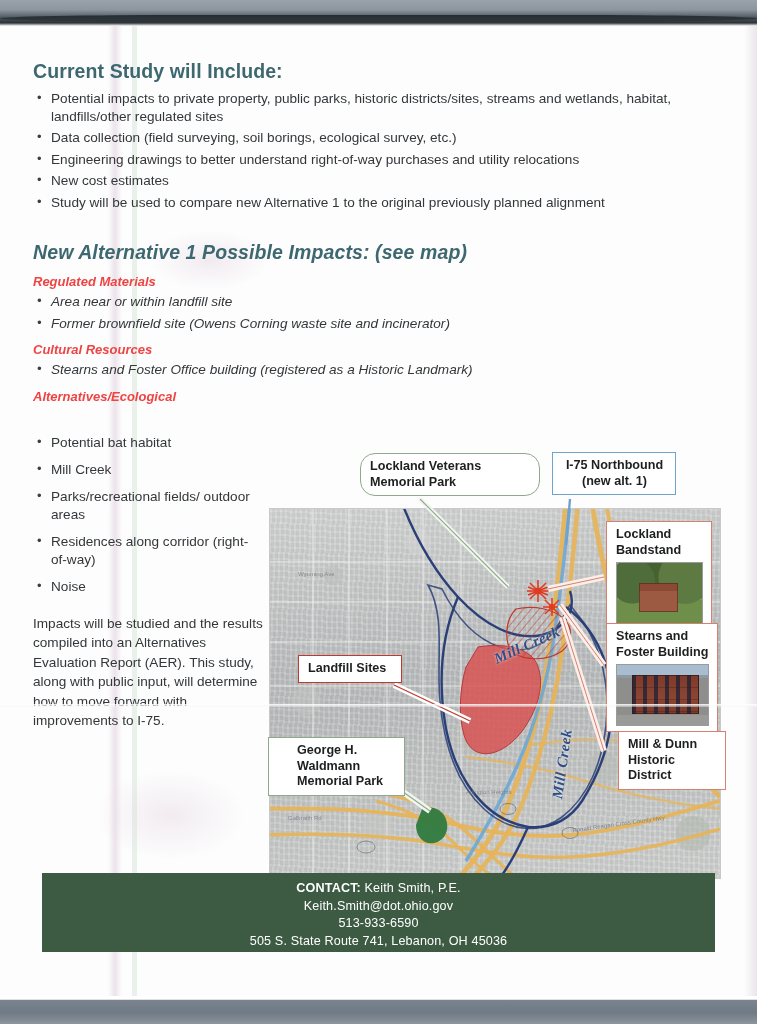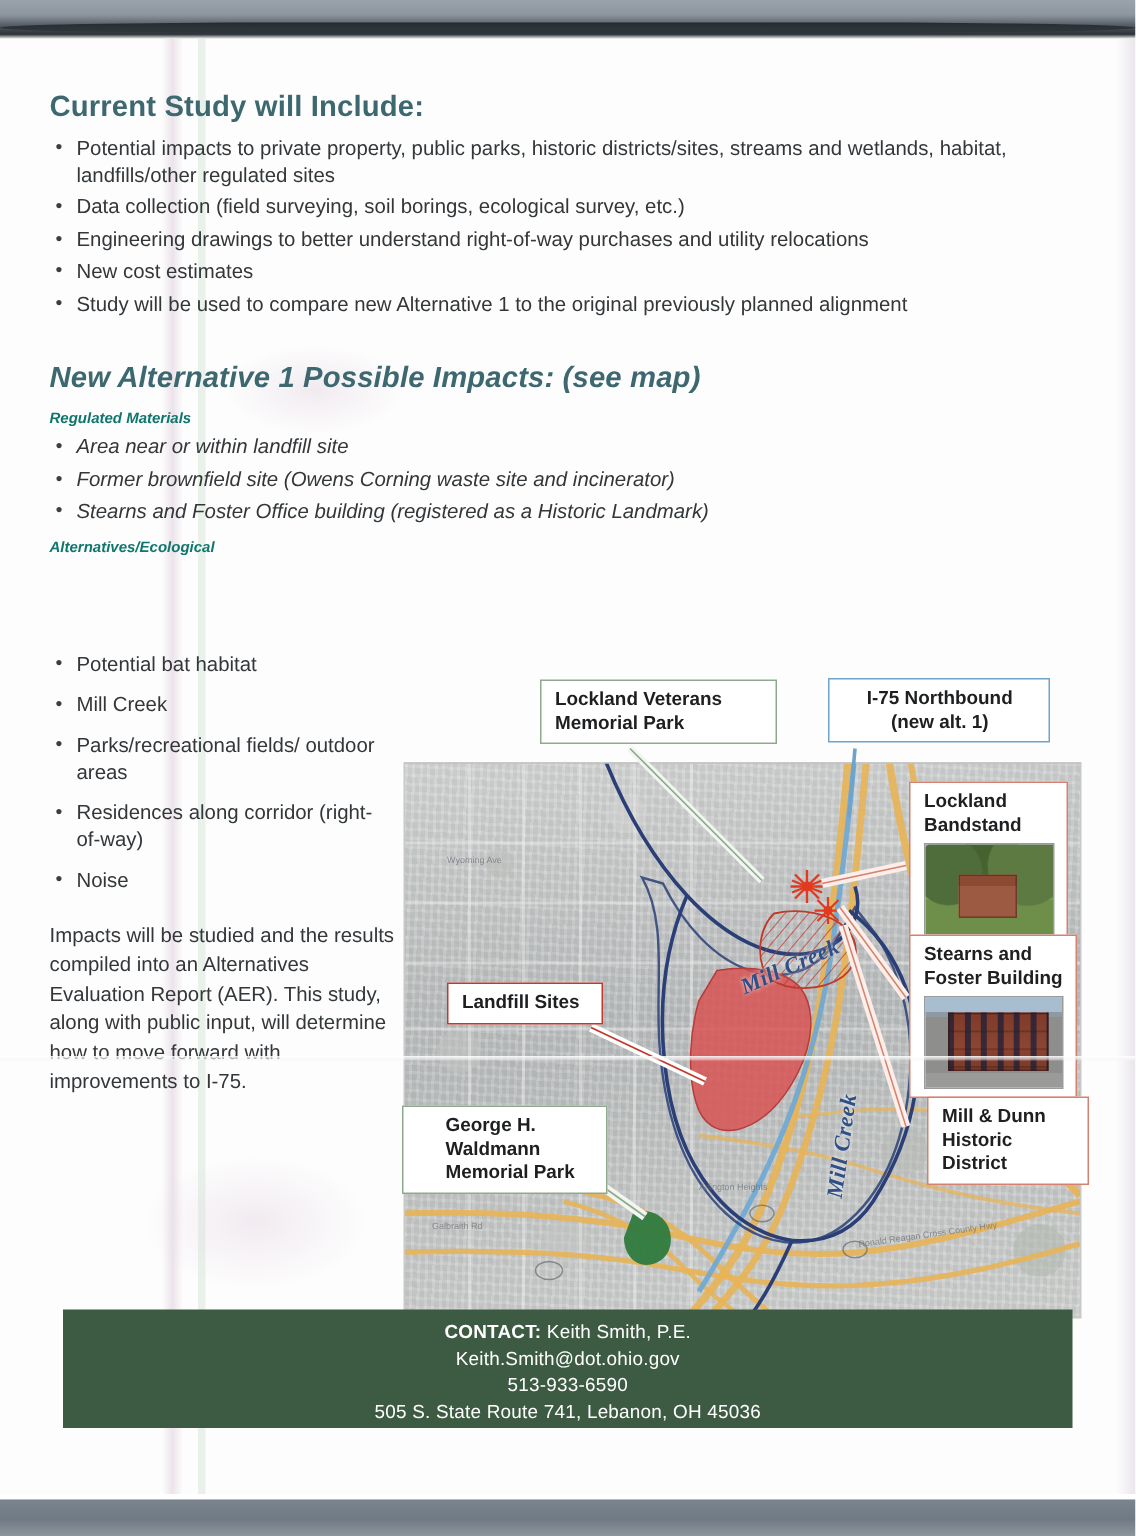--- a/index.html
+++ b/index.html
@@ -55,23 +55,23 @@
 
   h1.section-head {
     margin: 0;
     font-size: 19.5px;
     font-weight: 700;
     color: #3d6870;
     letter-spacing: .1px;
   }
   h2.sub-head {
     margin: 0;
-    font-size: 10px;
+    font-size: 13px;
     font-weight: 700;
-    color: #0f766e;
+    color: #ef4444;
   }
   ul.bullets {
     list-style: none;
     margin: 0;
     padding: 0;
   }
   ul.bullets li {
     position: relative;
     padding-left: 18px;
     font-size: 13.6px;
@@ -214,22 +214,22 @@
     content:""; position:absolute; left:16%; top:16%; width:74%; height:66%;
     background:
       repeating-linear-gradient(90deg, rgba(25,30,55,.72) 0 4px, rgba(0,0,0,0) 4px 11px),
       repeating-linear-gradient(180deg, rgba(0,0,0,.18) 0 1px, rgba(0,0,0,0) 1px 12px),
       linear-gradient(180deg,#7e3a2a 0%, #8c4531 60%, #79392a 100%);
     box-shadow: inset 0 0 0 1px rgba(50,22,16,.55);
   }
 
   .callout-label { display:block; }
 
-  #co-lockland-vets { left: 90px; top: -30px;  width: 158px; }
-  #co-i75          { left: 282px; top: -31px; width: 148px; text-align:center; }
+  #co-lockland-vets { left: 90px; top: -30px;  width: 180px; border-radius: 15px; }
+  #co-i75          { left: 282px; top: -31px; width: 124px; text-align:center; }
   #co-bandstand    { left: 336px; top: 38px;  width: 106px; }
   #co-stearns      { left: 336px; top: 140px; width: 112px; }
   #co-milldunn     { left: 348px; top: 248px; width: 108px; }
   #co-landfill     { left: 28px;  top: 172px; width: 104px; }
   #co-waldmann     { left: -2px;  top: 254px; width: 137px; padding-left: 28px; }
 
   
   svg.leaders { position:absolute; left:0; top:0; width:450px; height:395px; pointer-events:none; }
 
   
@@ -277,20 +277,21 @@
 
   <section id="alt-block">
     <h1 class="section-head">New Alternative 1 Possible Impacts: (see map)</h1>
 
     <h2 class="sub-head">Regulated Materials</h2>
     <ul class="bullets">
       <li>Area near or within landfill site</li>
       <li>Former brownfield site (Owens Corning waste site and incinerator)</li>
     </ul>
 
+    <h2 class="sub-head">Cultural Resources</h2>
     <ul class="bullets">
       <li>Stearns and Foster Office building (registered as a Historic Landmark)</li>
     </ul>
 
     <h2 class="sub-head">Alternatives/Ecological</h2>
   </section>
 
   <div id="left-col">
     <ul class="bullets spaced">
       <li>Potential bat habitat</li>

